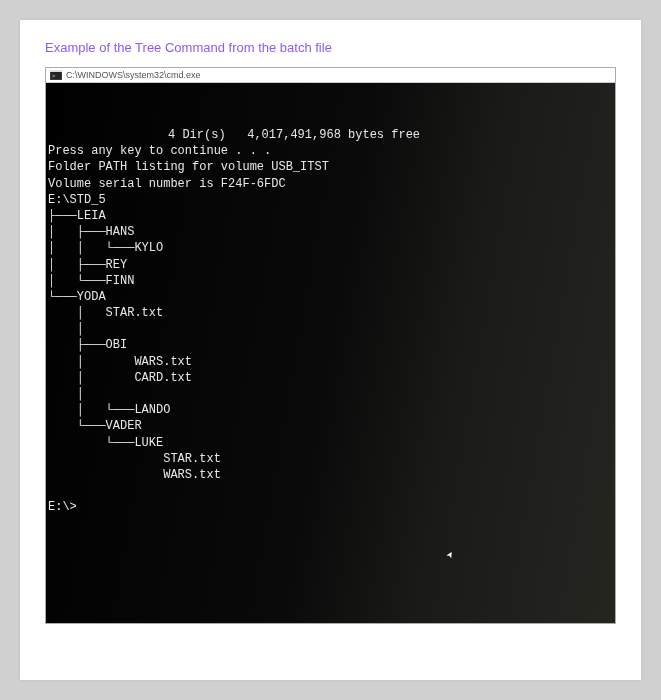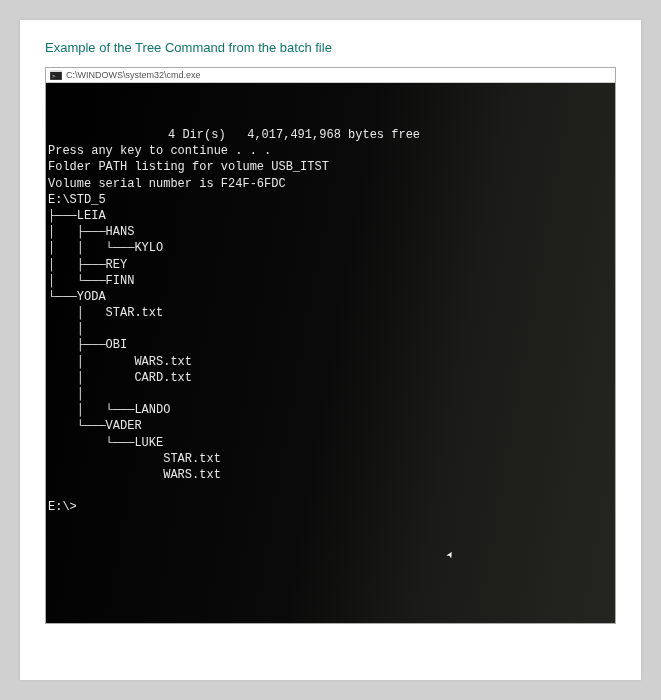--- a/index.html
+++ b/index.html
@@ -16,21 +16,21 @@
     }
     .page {
       background: #ffffff;
       padding: 20px 25px;
       min-height: 660px;
       box-shadow: 0 0 3px rgba(0,0,0,0.1);
     }
     .page-title {
       font-size: 13px;
       font-weight: normal;
-      color: #0f766e;
+      color: #8b5cf6;
       margin-bottom: 12px;
     }
     .console-window {
       border: 1px solid #aaa;
       background: #fff;
     }
     .title-bar {
       background: #ffffff;
       padding: 2px 4px;
       display: flex;

